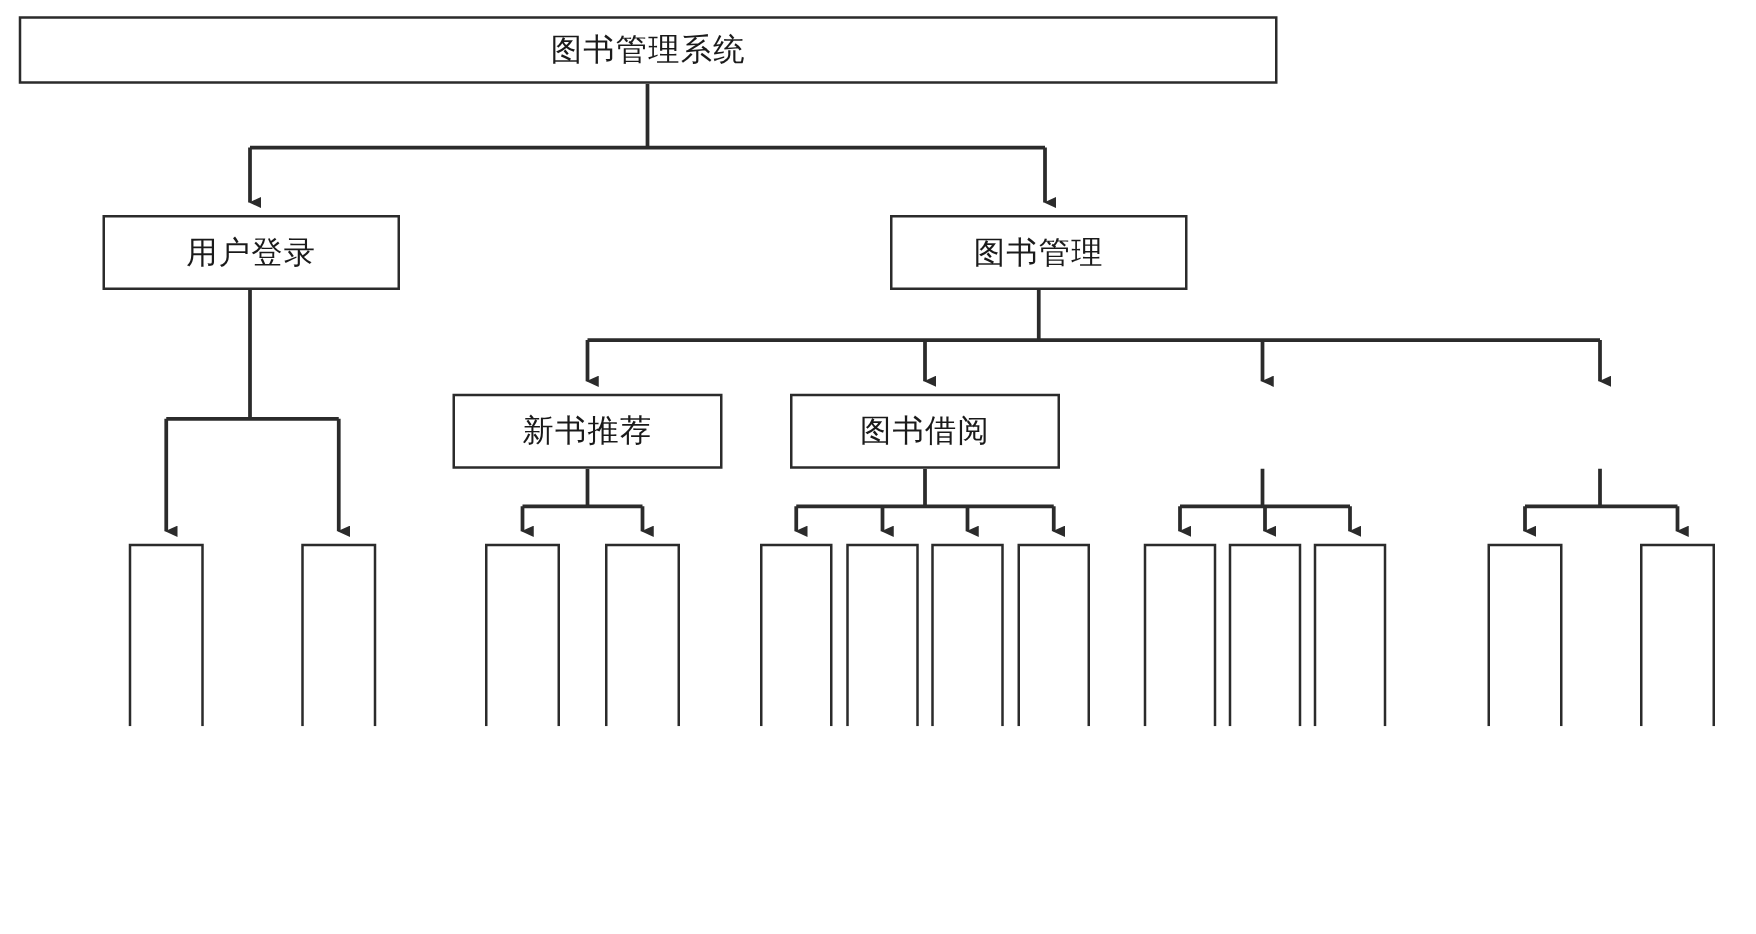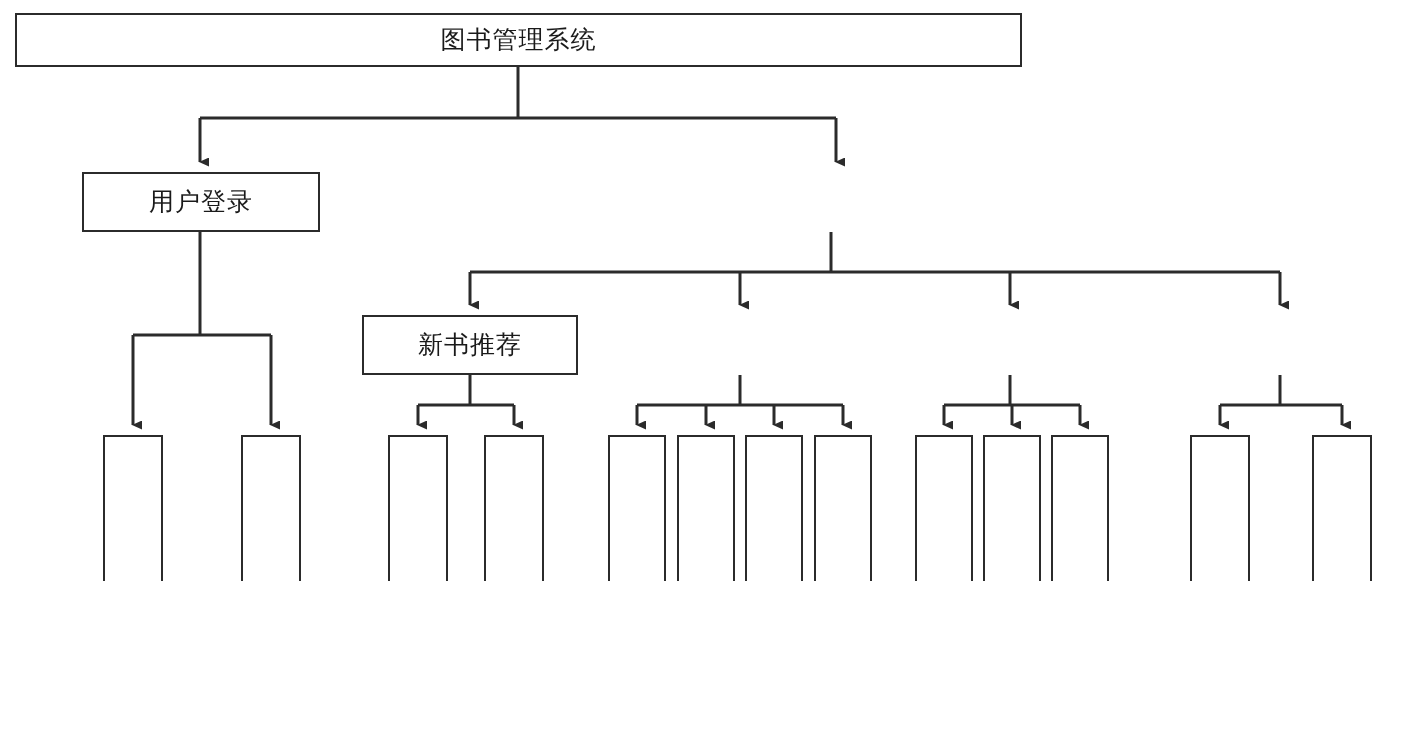--- a/index.html
+++ b/index.html
@@ -121,23 +121,29 @@
     </g>
   </svg>
 
   <div class="node horiz" style="left:15px; top:13px; width:1007px; height:54px;">
     <span class="label">图书管理系统</span>
   </div>
 
   <div class="node horiz" style="left:82px; top:172px; width:238px; height:60px;">
     <span class="label">用户登录</span>
   </div>
+  <div class="node horiz" style="left:712px; top:172px; width:238px; height:60px;">
+    <span class="label">图书管理</span>
+  </div>
 
   <div class="node horiz" style="left:362px; top:315px; width:216px; height:60px;">
     <span class="label">新书推荐</span>
+  </div>
+  <div class="node horiz" style="left:632px; top:315px; width:216px; height:60px;">
+    <span class="label">图书借阅</span>
   </div>
 
   <div class="node vert" style="left:103px; top:435px; width:60px; height:300px;">
     <span class="label">用户登录</span>
   </div>
   <div class="node vert" style="left:241px; top:435px; width:60px; height:300px;">
     <span class="label">注销登录</span>
   </div>
 
   <div class="node vert" style="left:388px; top:435px; width:60px; height:300px;">

